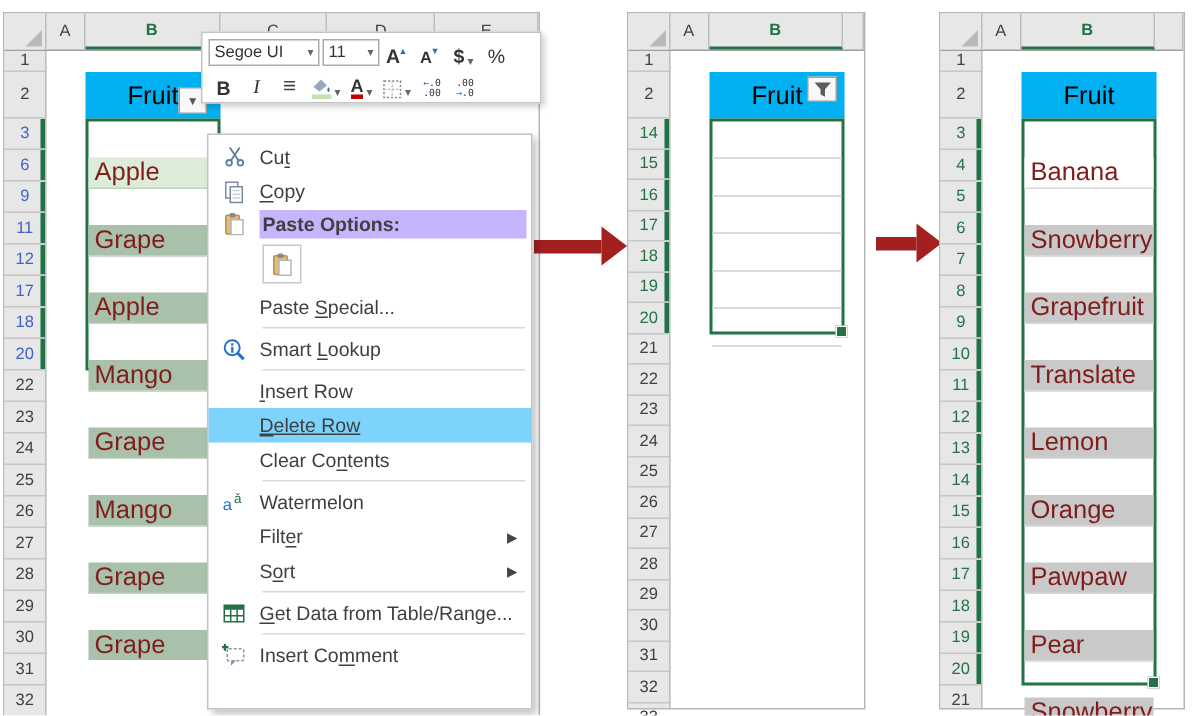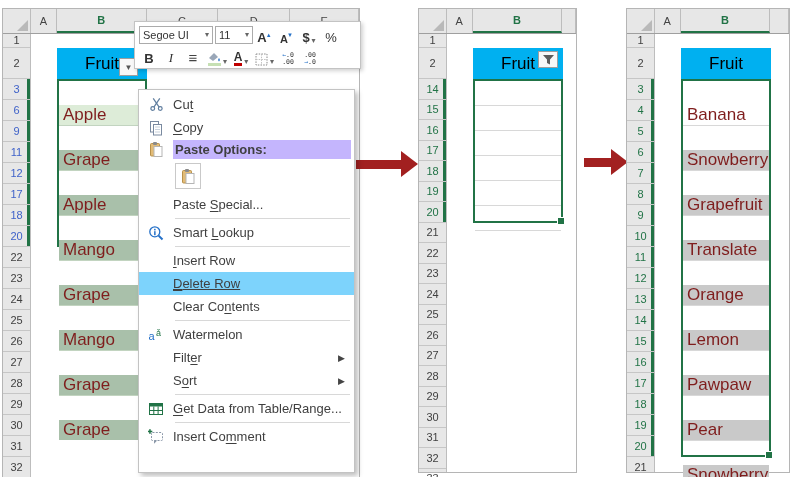--- a/index.html
+++ b/index.html
@@ -429,22 +429,22 @@
         <div class="rowh selected">20</div>
         <div class="rowh">21</div>
       </div>
     <div class="fruit-cell">Fruit</div>
     <div class="sel-block" style="top:70px;width:90px;height:378px;">
       <div class="cells" id="right-cells">
           <div class="c gray active">Banana</div>
           <div class="c gray">Snowberry</div>
           <div class="c gray">Grapefruit</div>
           <div class="c gray">Translate</div>
+          <div class="c gray">Lemon</div>
           <div class="c gray">Orange</div>
-          <div class="c gray">Lemon</div>
           <div class="c gray">Pawpaw</div>
           <div class="c gray">Pear</div>
           <div class="c gray">Snowberry</div>
           <div class="c gray">Watermelon</div>
           <div class="c gray"></div>
           <div class="c gray"></div>
           <div class="c gray"></div>
           <div class="c gray"></div>
           <div class="c gray"></div>
           <div class="c gray"></div>

